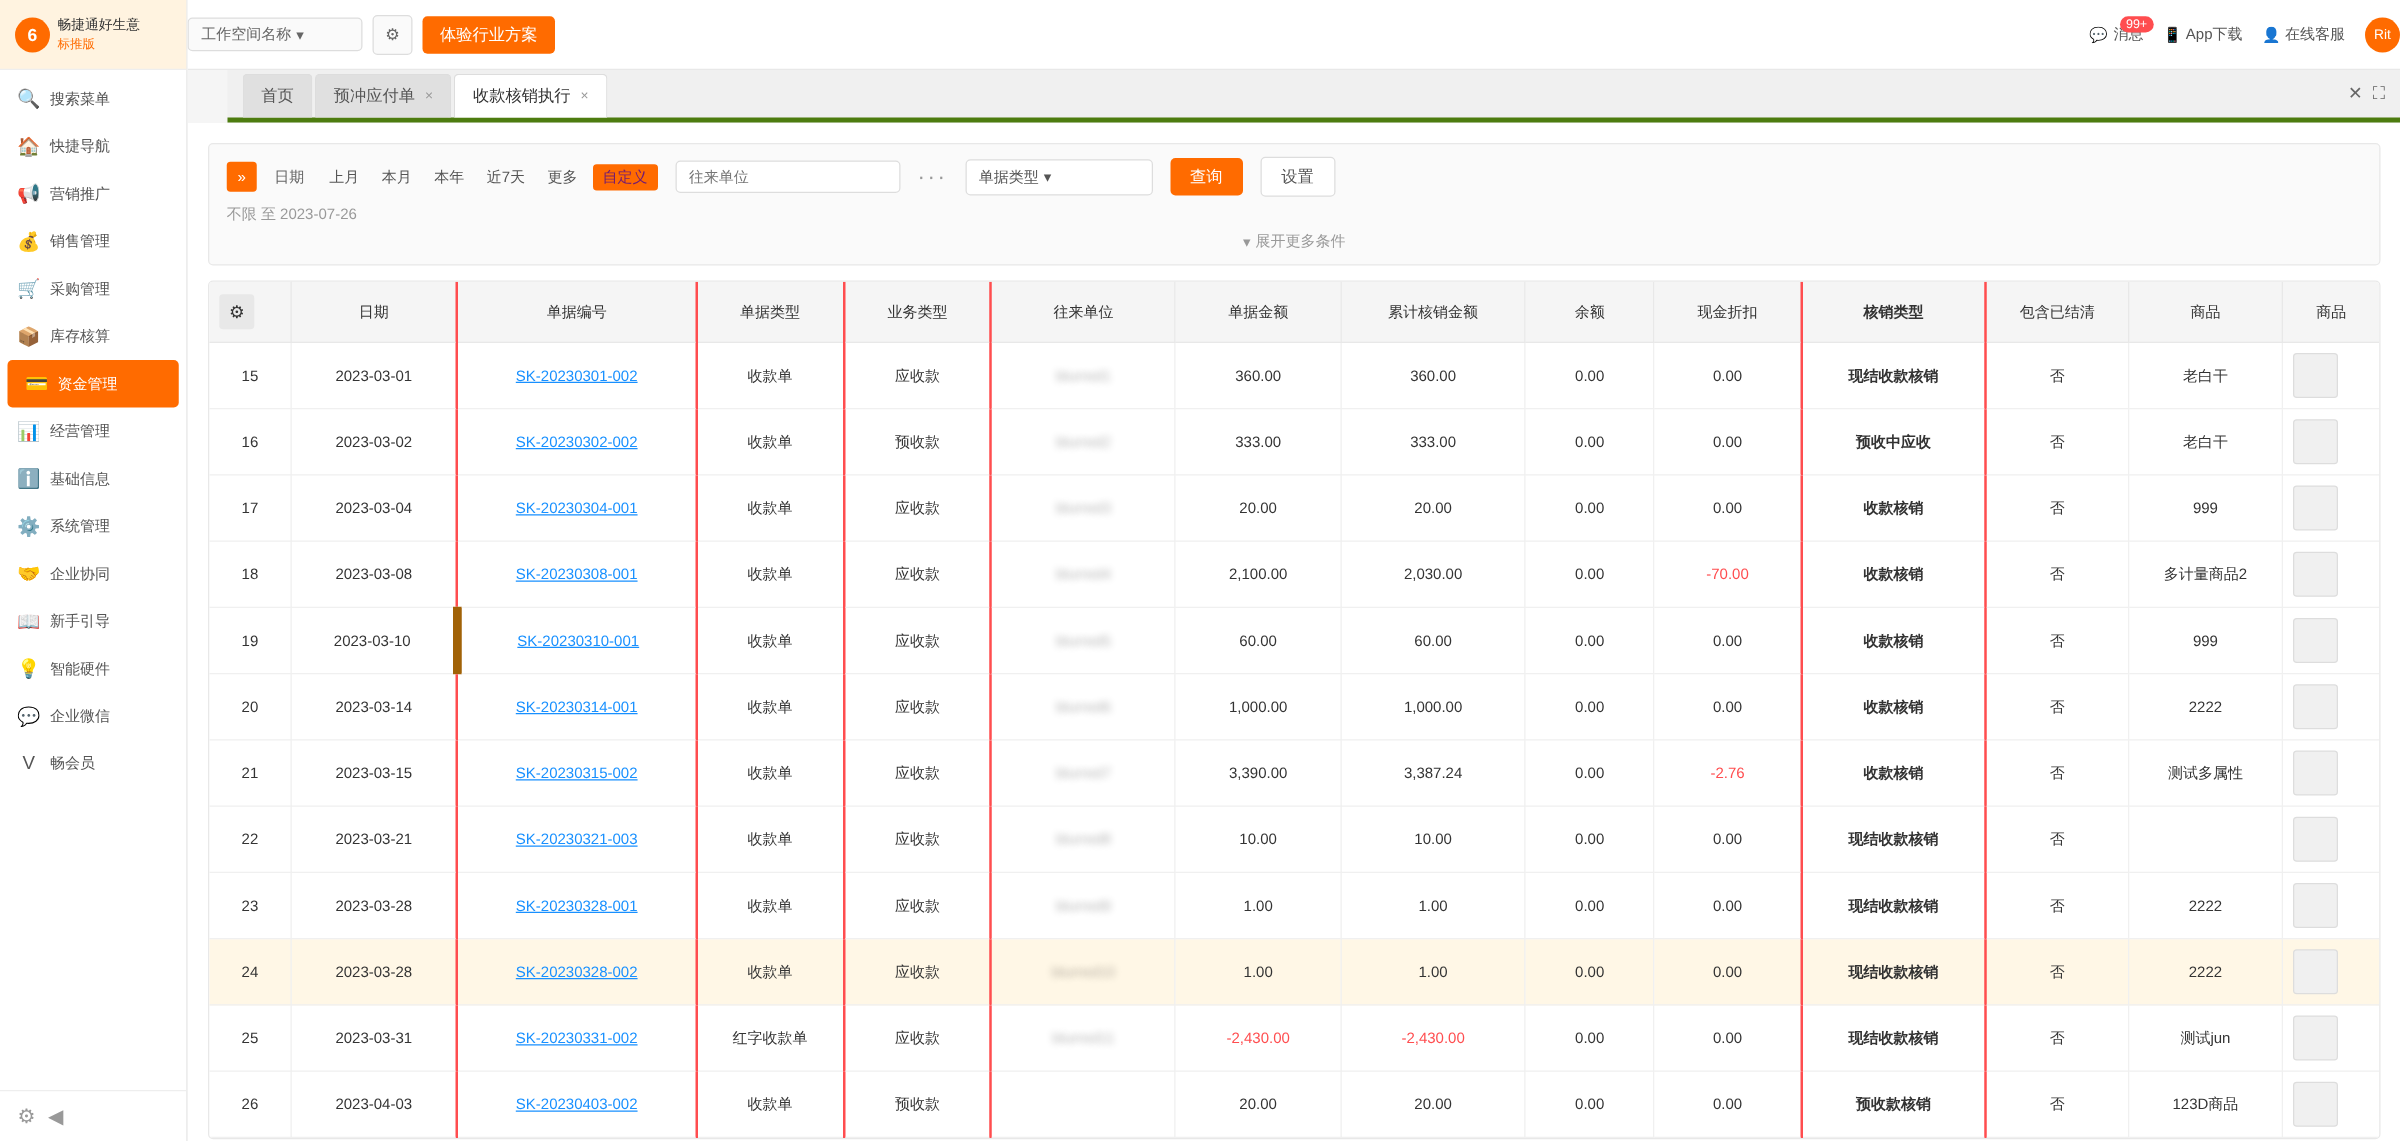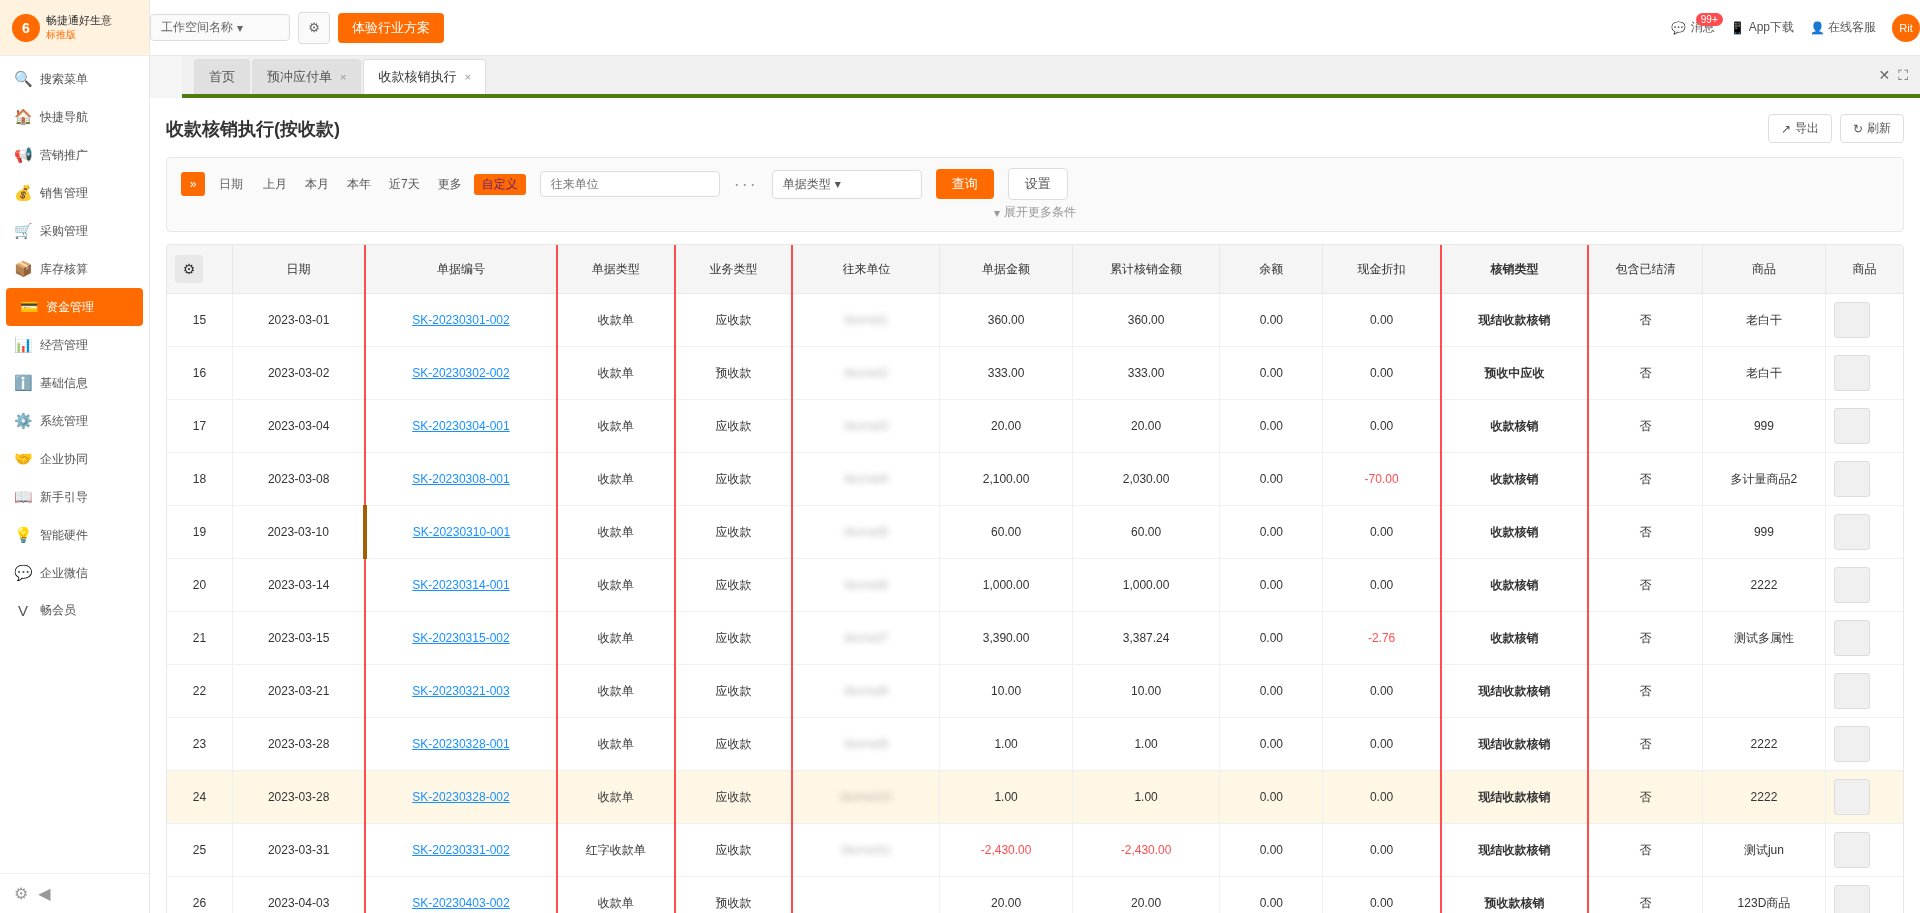--- a/index.html
+++ b/index.html
@@ -355,33 +355,20 @@
         <span class="tab-close">×</span>
       </div>
       <div class="tabbar-actions">
       <span class="icon-btn">✕</span>
       <span class="icon-btn">⛶</span>
     </div>
   </div>
 
   <div class="content">
 
-    <div class="page-header">
-      <h2 class="page-title">收款核销执行(按收款)</h2>
-      <div class="page-actions">
-        <button class="action-btn">
-          <span>↗</span>
-          <span>导出</span>
-        </button>
-        <button class="action-btn">
-          <span>↻</span>
-          <span>刷新</span>
-        </button>
-      </div>
-    </div>
 
     <div class="filter-bar">
       <div class="filter-row">
 
         <div style="background:#ff6b00;color:#fff;width:24px;height:24px;border-radius:3px;display:flex;align-items:center;justify-content:center;cursor:pointer;font-size:12px;">»</div>
 
         <span class="filter-label">日期</span>
         <div class="filter-dates">
           <span class="filter-date-btn">上月</span>
           <span class="filter-date-btn">本月</span>
@@ -396,20 +383,21 @@
         <span class="filter-dots">···</span>
 
         <div class="filter-select">
           <span>单据类型</span>
           <span>▾</span>
         </div>
 
         <button class="search-btn">查询</button>
         <button class="settings-text-btn">设置</button>
       </div>
+      <div style="color:#999;font-size:12px;margin-top:6px;">不限 至 2023-07-26</div>
       <div class="expand-more">
         <span>▾</span>
         <span>展开更多条件</span>
       </div>
     </div>
 
     <div class="table-container">
       <table>
         <thead>
           <tr>
@@ -500,21 +488,21 @@
     <td class="col-writetype" style="border-left:2px solid #ff4d4f;border-right:2px solid #ff4d4f;">收款核销</td>
     <td class="col-settled">否</td>
     <td class="col-goods">多计量商品2</td>
     <td class="col-goodsimg">
                 <div class="goods-img"></div>
               </td>
   </tr>
             <tr>
     <td class="col-no">19</td>
     <td class="col-date">2023-03-10</td>
-    <td class="col-billno link-cell" style="border-left:4px solid #a16207;border-right:2px solid #ff4d4f;margin-top:12px;">SK-20230310-001</td>
+    <td class="col-billno link-cell" style="border-left:7px solid #a16207;border-right:2px solid #ff4d4f;margin-top:12px;">SK-20230310-001</td>
     <td class="col-billtype">收款单</td>
     <td class="col-biztype" style="border-left:2px solid #ff4d4f;border-right:2px solid #ff4d4f;">应收款</td>
     <td class="col-partner"><span class="blurred">blurred5</span></td>
     <td class="col-amount ">60.00</td>
     <td class="col-cumwrite ">60.00</td>
     <td class="col-balance">0.00</td>
     <td class="col-discount ">0.00</td>
     <td class="col-writetype" style="border-left:2px solid #ff4d4f;border-right:2px solid #ff4d4f;">收款核销</td>
     <td class="col-settled">否</td>
     <td class="col-goods">999</td>

